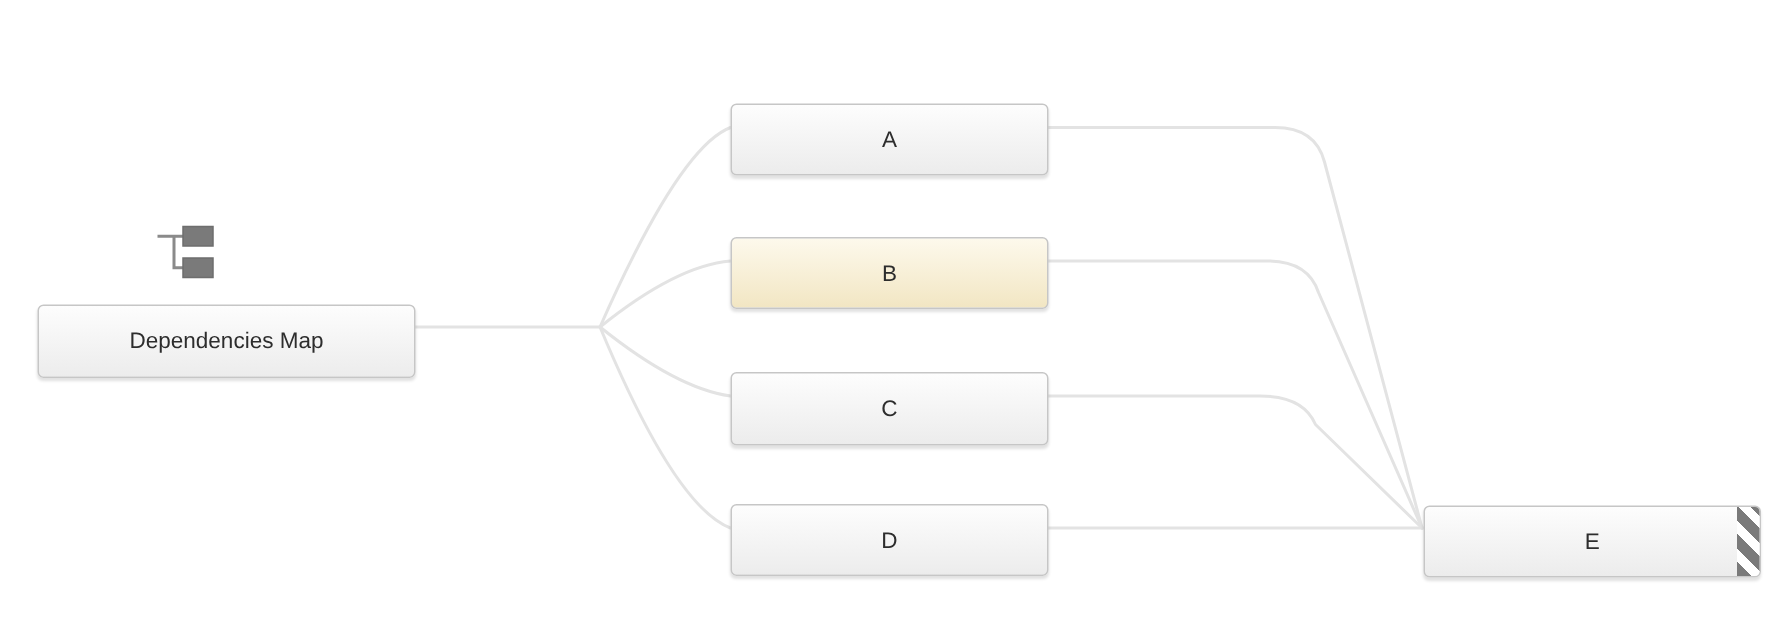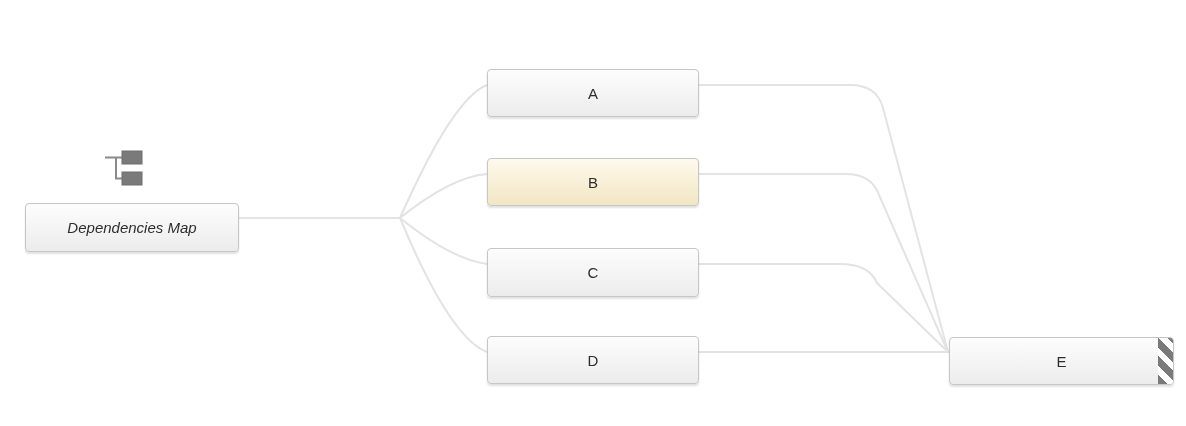--- a/index.html
+++ b/index.html
@@ -38,21 +38,21 @@
     display: flex;
     align-items: center;
     justify-content: center;
     font-size: 15px;
     color: #2d2d2d;
     cursor: pointer;
   }
   .node.highlighted {
     background: linear-gradient(#fdf9ec, #f2e6c3);
   }
-  .node-root   { left: 25px;  top: 203px; width: 214px; height: 49px; font-style: italic; }
+  .node-root   { left: 25px;  top: 203px; width: 252px; height: 49px; }
   .node-a      { left: 487px; top: 69px;  width: 212px; height: 48px; }
   .node-b      { left: 487px; top: 158px; width: 212px; height: 48px; }
   .node-c      { left: 487px; top: 248px; width: 212px; height: 49px; }
   .node-d      { left: 487px; top: 336px; width: 212px; height: 48px; }
   .node-e      { left: 949px; top: 337px; width: 225px; height: 48px; }
   .hatch-band {
     position: absolute;
     top: 0; right: 0; bottom: 0;
     width: 15px;
     border-radius: 0 3px 3px 0;

